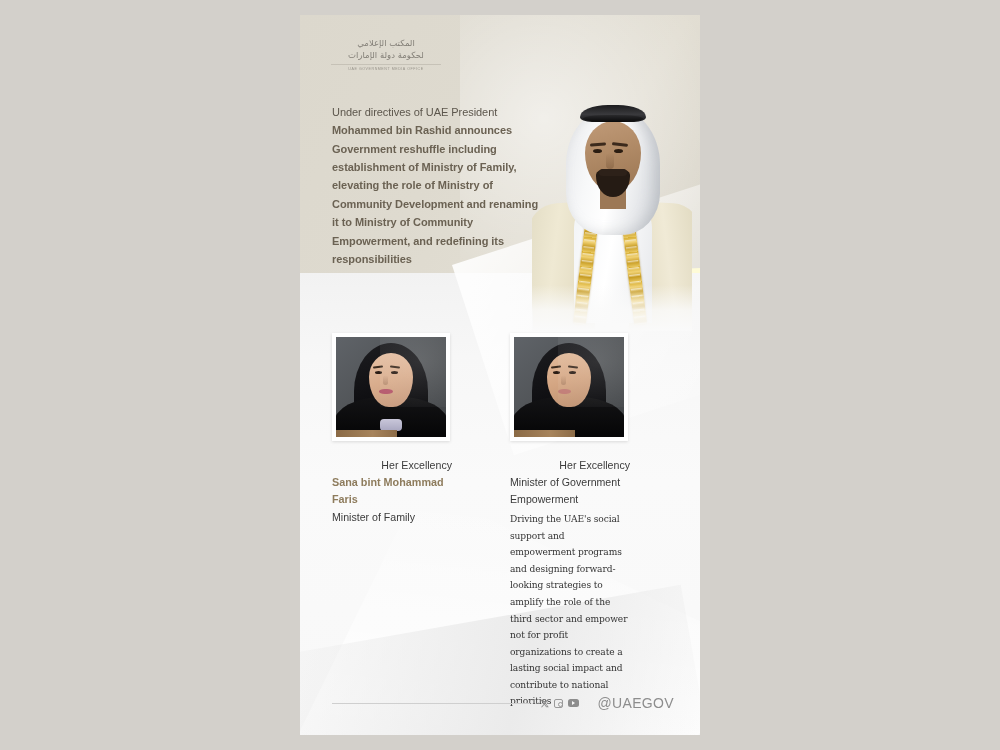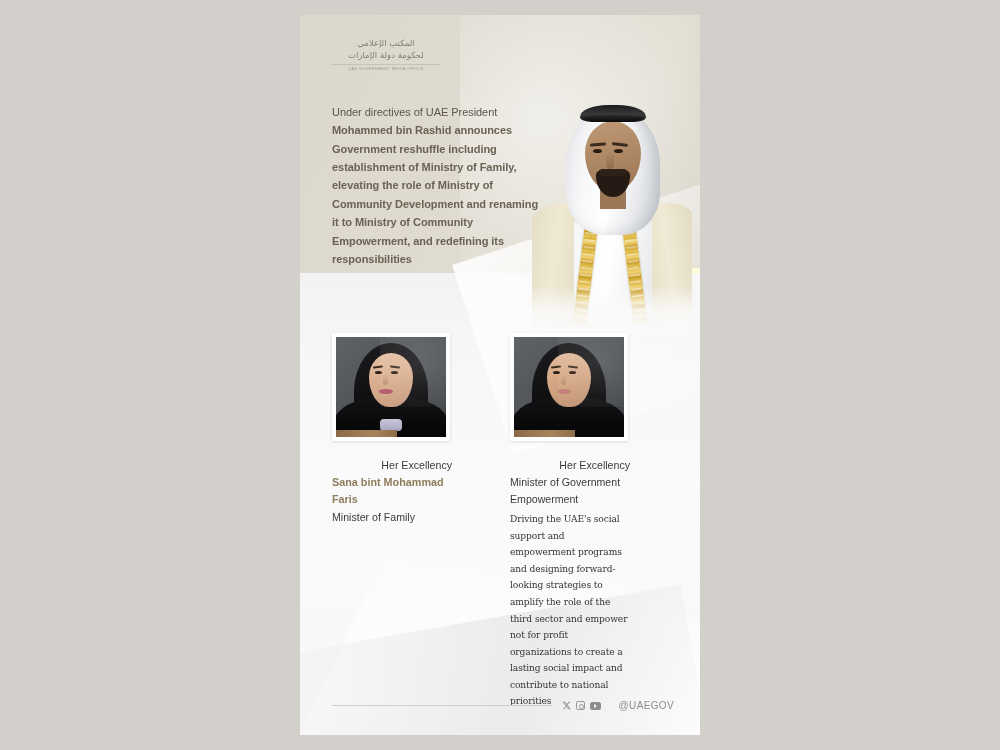--- a/index.html
+++ b/index.html
@@ -387,21 +387,21 @@
   }
   .s-yt::after {
     content: "";
     position: absolute;
     left: 4px; top: 2px;
     border-left: 3.4px solid #f7f7f7;
     border-top: 2px solid transparent;
     border-bottom: 2px solid transparent;
   }
   .handle {
-    font-size: 10px;
+    font-size: 14px;
     letter-spacing: 0.35px;
     color: #8d8d8d;
     margin-left: 13px;
   }
 </style>
 </head>
 <body>
 
 <div class="poster">
 

